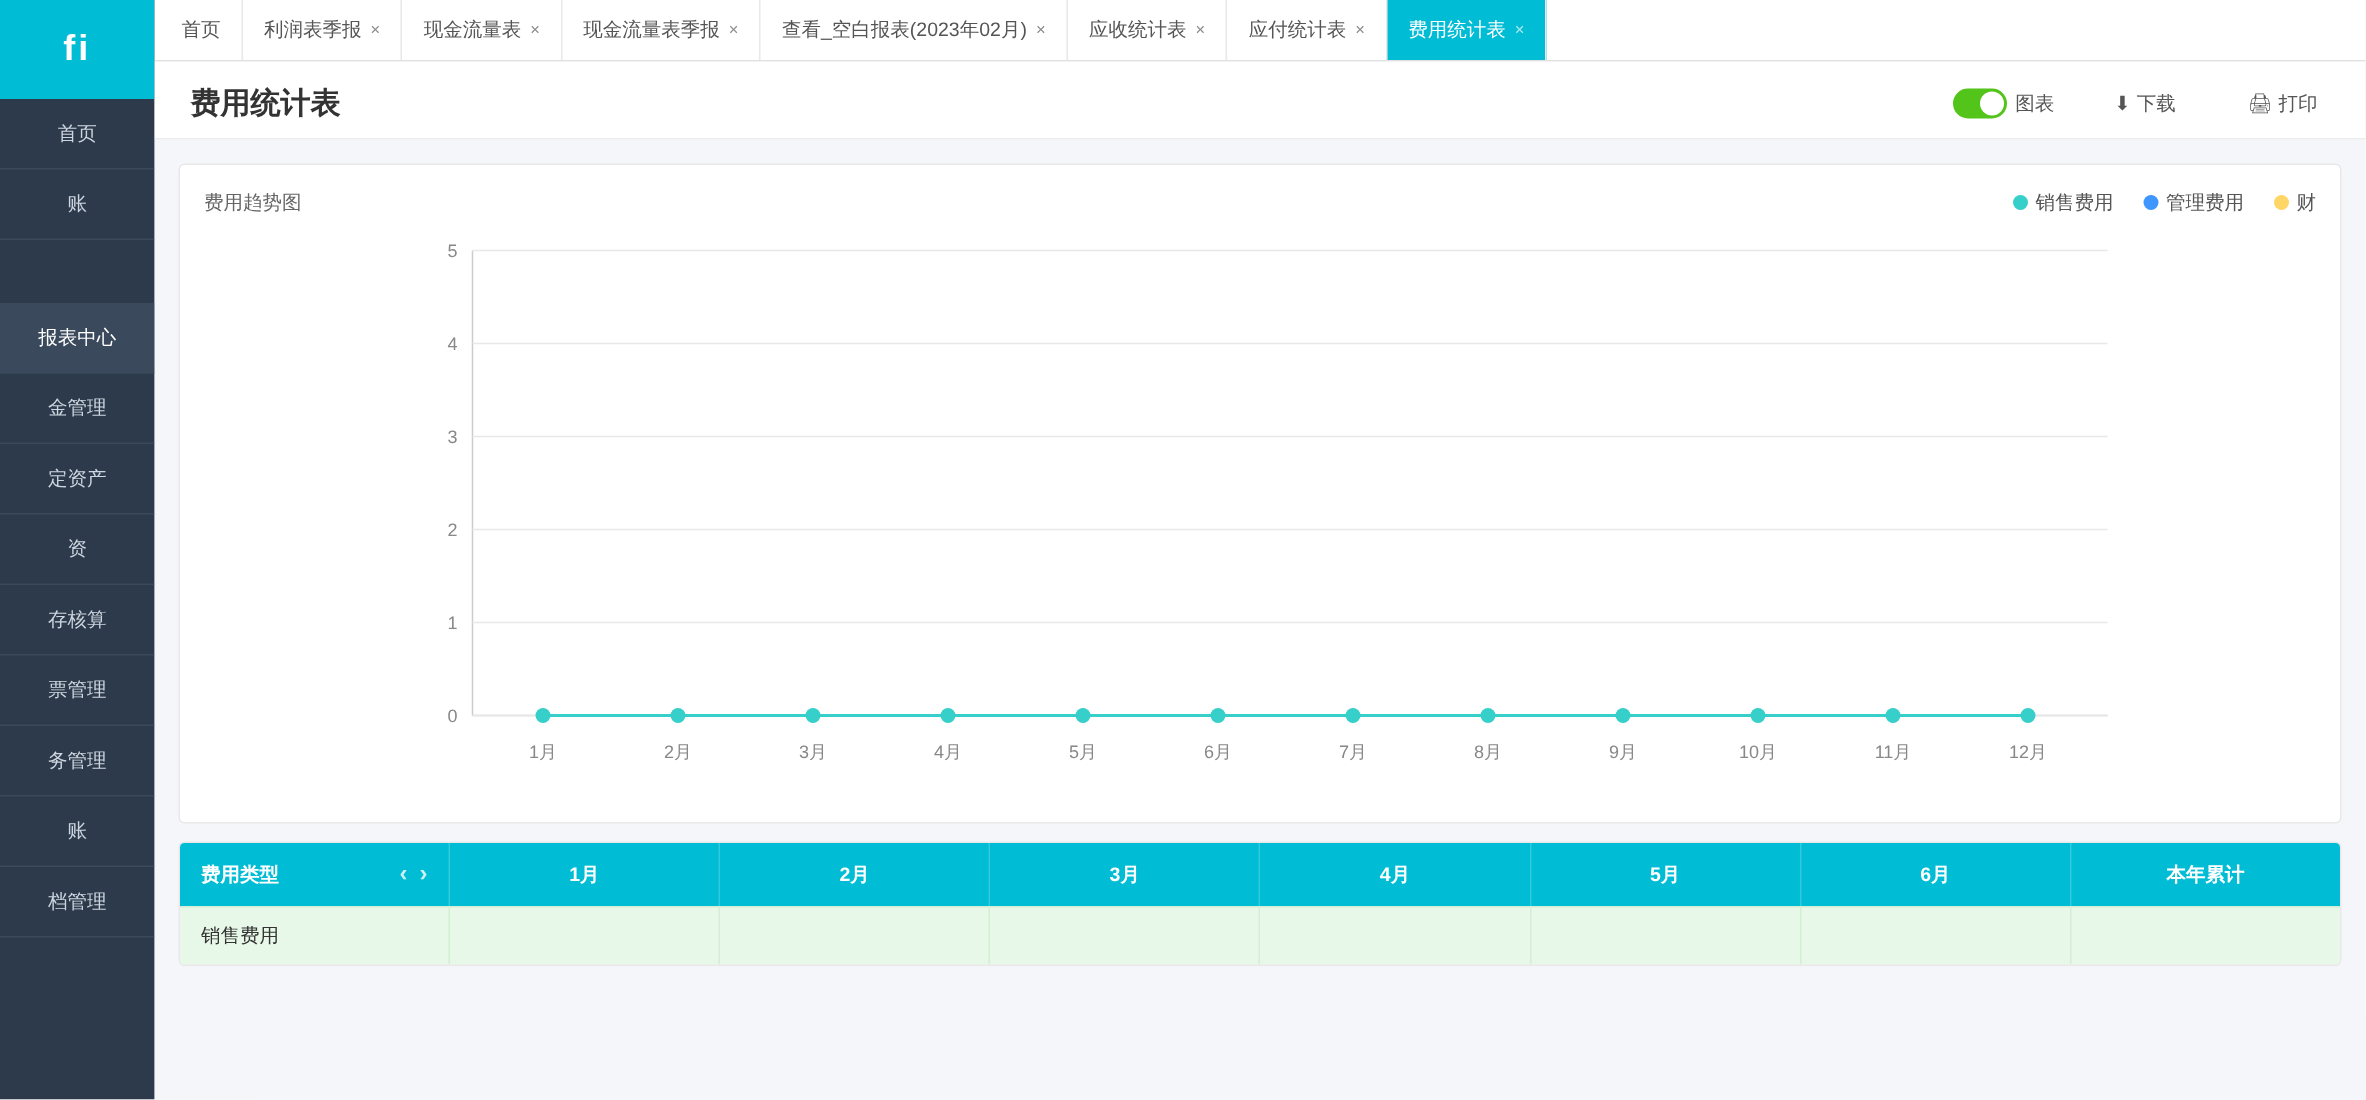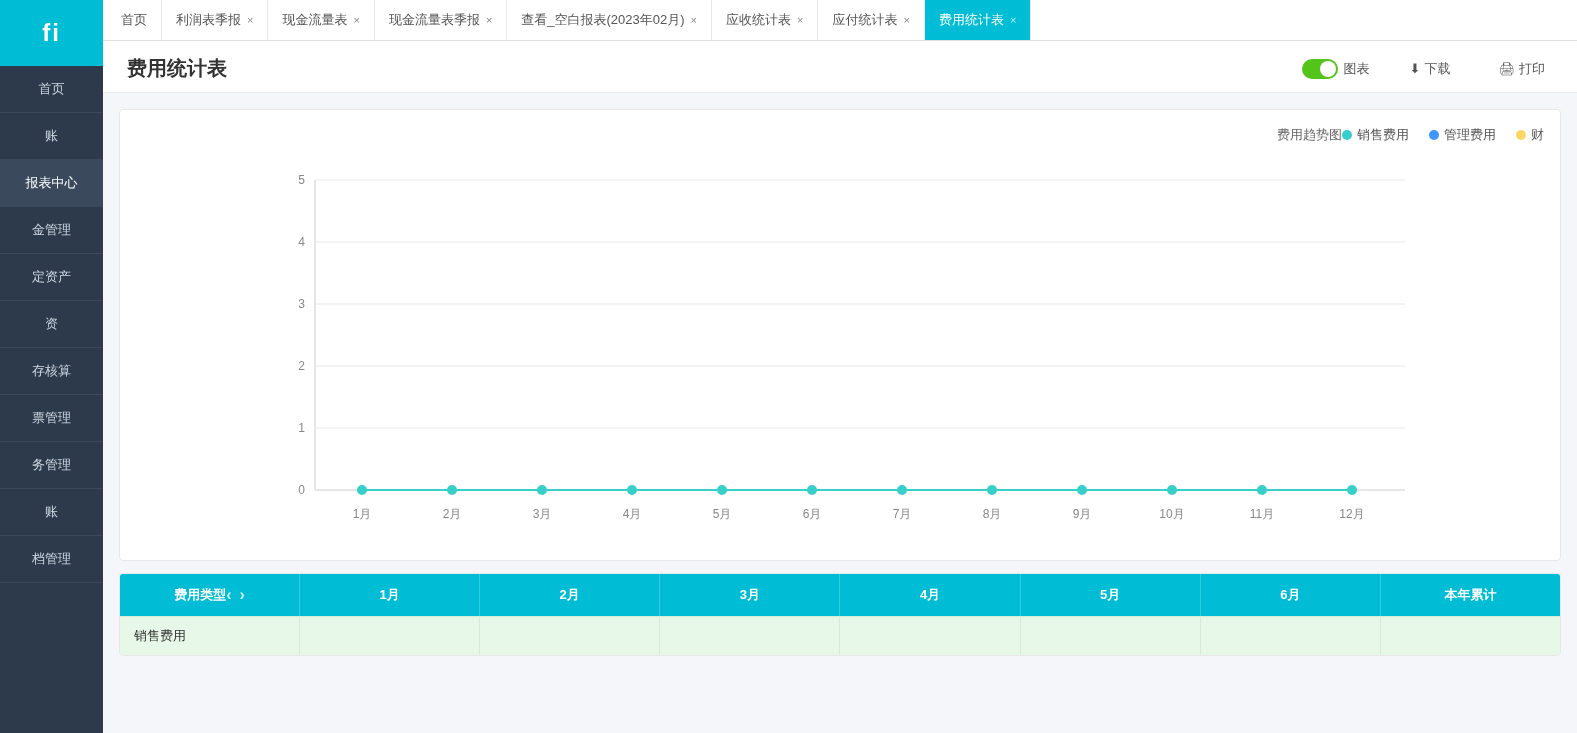--- a/index.html
+++ b/index.html
@@ -27,21 +27,21 @@
       letter-spacing: 2px;
     }
     .sidebar-item {
       color: #cdd6e0;
       font-size: 13px;
       padding: 14px 10px;
       cursor: pointer;
       text-align: center;
       border-bottom: 1px solid #3a4a5c;
     }
-    .sidebar-item.active { background: #3a4a5c; color: #fff; }
+    .sidebar-item.active { background: #3a4a5c; color: #fff; margin-top: 42px; }
 
     
     .main {
       flex: 1;
       display: flex;
       flex-direction: column;
       overflow: hidden;
     }
 
     
@@ -142,22 +142,22 @@
     .chart-container {
       background: #fff;
       margin: 16px 16px 0 16px;
       padding: 16px;
       border-radius: 4px;
       border: 1px solid #e8e8e8;
     }
     .chart-header {
       display: flex;
       align-items: center;
-      justify-content: flex-end;
-      margin-bottom: 16px;
+      justify-content: space-between;
+      margin-bottom: 3px;
     }
     .chart-title {
       font-size: 13px;
       color: #666;
     }
     .chart-legend {
       display: flex;
       align-items: center;
       gap: 20px;
       font-size: 13px;
@@ -201,21 +201,21 @@
       flex: 1;
       border-right: 1px solid rgba(255,255,255,0.2);
       position: relative;
       display: flex;
       align-items: center;
       justify-content: center;
     }
     .th-cell:last-child { border-right: none; }
     .th-cell.type-col {
       flex: 0 0 180px;
-      justify-content: center;
+      justify-content: space-between;
       padding: 12px 14px;
     }
     .th-nav {
       cursor: pointer;
       font-size: 16px;
       opacity: 0.8;
     }
 
     .table-row {
       display: flex;

